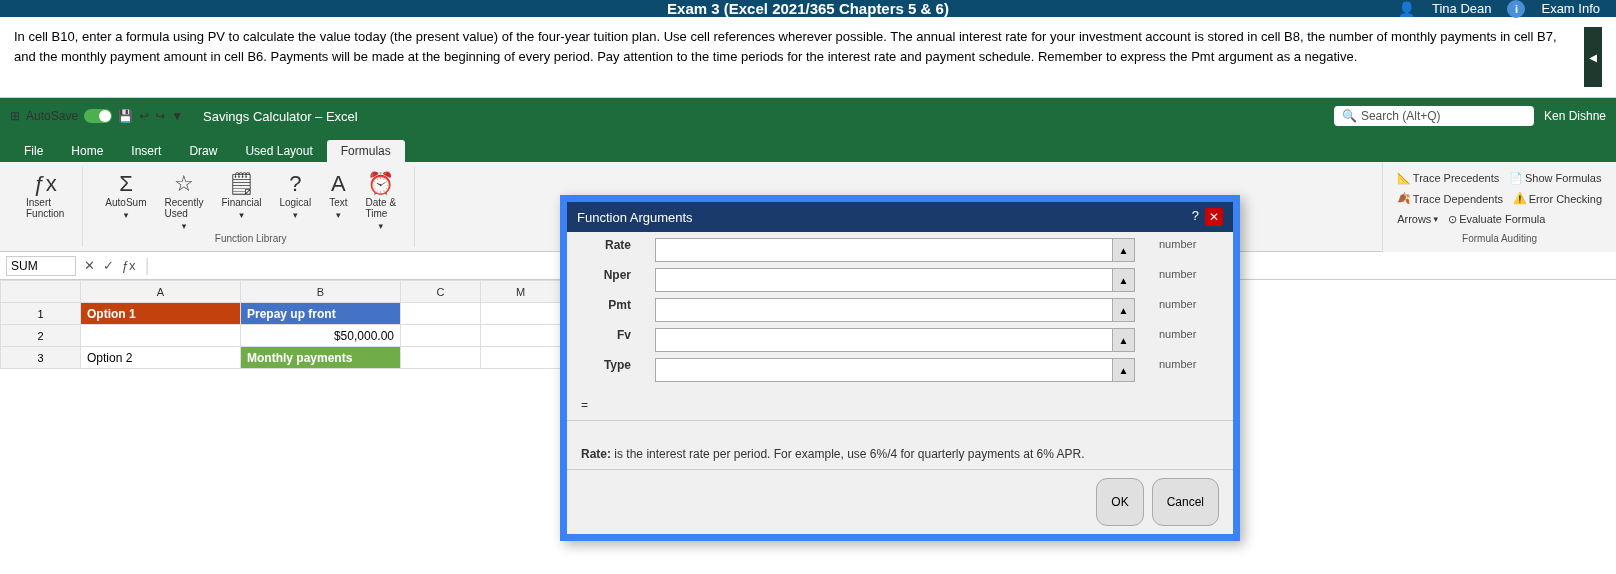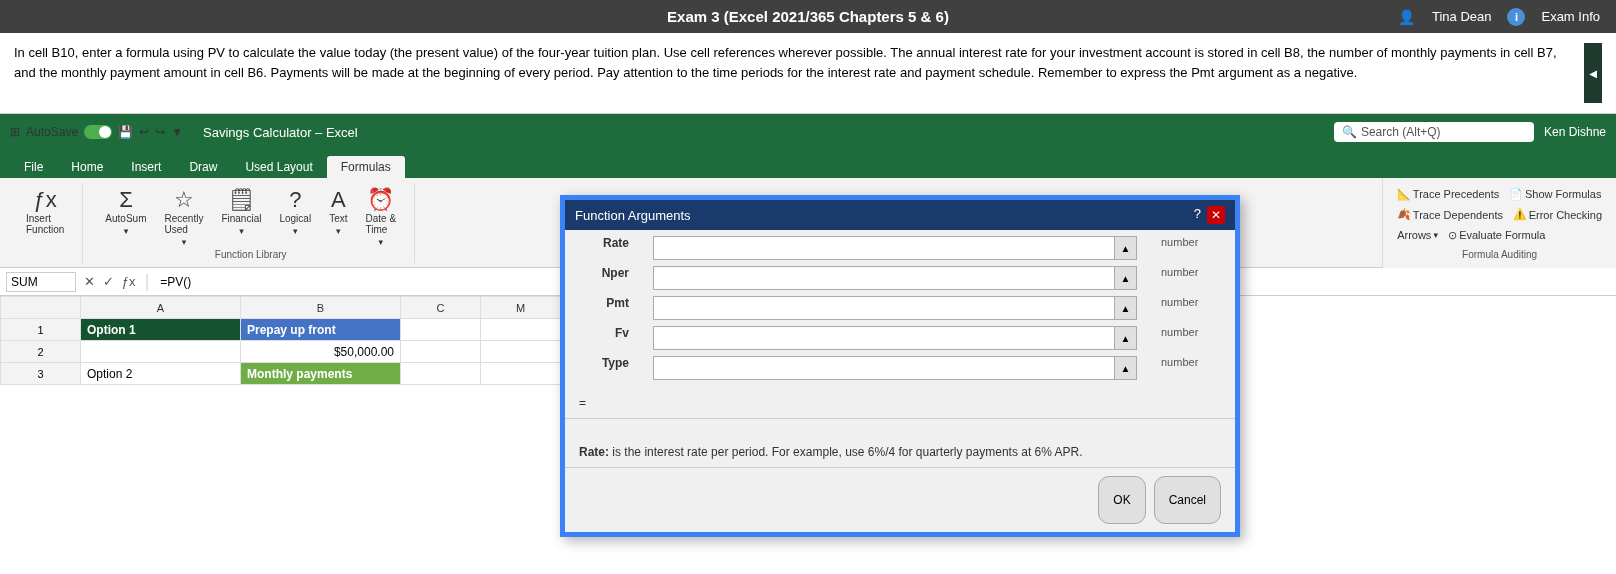--- a/index.html
+++ b/index.html
@@ -1,23 +1,22 @@
 <!DOCTYPE html>
 <html><head>
   <meta charset="utf-8">
   <style>
     * { box-sizing: border-box; margin: 0; padding: 0; }
     body { font-family: 'Segoe UI', Arial, sans-serif; background: #f3f3f3; width: 1616px; min-height: 574px; overflow: hidden; }
 
     
     .title-bar {
-      background: #404040;
+      background: #0c4a6e;
       color: white;
       text-align: center;
-      padding: 8px;
       font-size: 15px;
       font-weight: bold;
       display: flex;
       align-items: center;
       justify-content: center;
       position: relative;
     }
     .title-bar-right {
       position: absolute;
       right: 16px;
@@ -240,21 +239,21 @@
       min-width: 80px;
       height: 22px;
     }
     .grid-table th {
       background: #f3f3f3;
       font-weight: normal;
       text-align: center;
       font-size: 11px;
     }
     .cell-option1 {
-      background: #14532d;
+      background: #c2410c;
       color: white;
       font-weight: bold;
     }
     .cell-option2 {
       background: white;
     }
     .cell-prepay {
       background: #4472c4;
       color: white;
       font-weight: bold;
@@ -274,21 +273,21 @@
       top: 0; left: 0; right: 0; bottom: 0;
       pointer-events: none;
       z-index: 100;
     }
     .dialog {
       position: absolute;
       top: 195px;
       left: 560px;
       width: 680px;
       background: #f0f0f0;
-      border: 5px solid #3b82f6;
+      border: 7px solid #3b82f6;
       box-shadow: 4px 4px 12px rgba(0,0,0,0.3);
       pointer-events: all;
       font-size: 12px;
     }
     .dialog-title-bar {
       background: #1a3a6b;
       color: white;
       padding: 6px 10px;
       display: flex;
       justify-content: space-between;
@@ -562,21 +561,20 @@
 </div>
 
 <div class="formula-bar">
   <input class="name-box" type="text" readonly="" value="SUM" style="">
   <div class="formula-bar-icons">
     <span>✕</span>
     <span>✓</span>
     <span>ƒx</span>
   </div>
   <span class="formula-bar-sep">│</span>
-  <input class="formula-input" type="text" value="=PV()" style="">
 </div>
 
 <div class="spreadsheet-area">
   <div style="overflow:auto; flex:1;">
     <table class="grid-table">
       <thead>
         <tr>
           <th style="width:30px;"></th>
           <th class="col-header" style="width:160px;">A</th>
           <th class="col-header" style="width:160px;">B</th>

